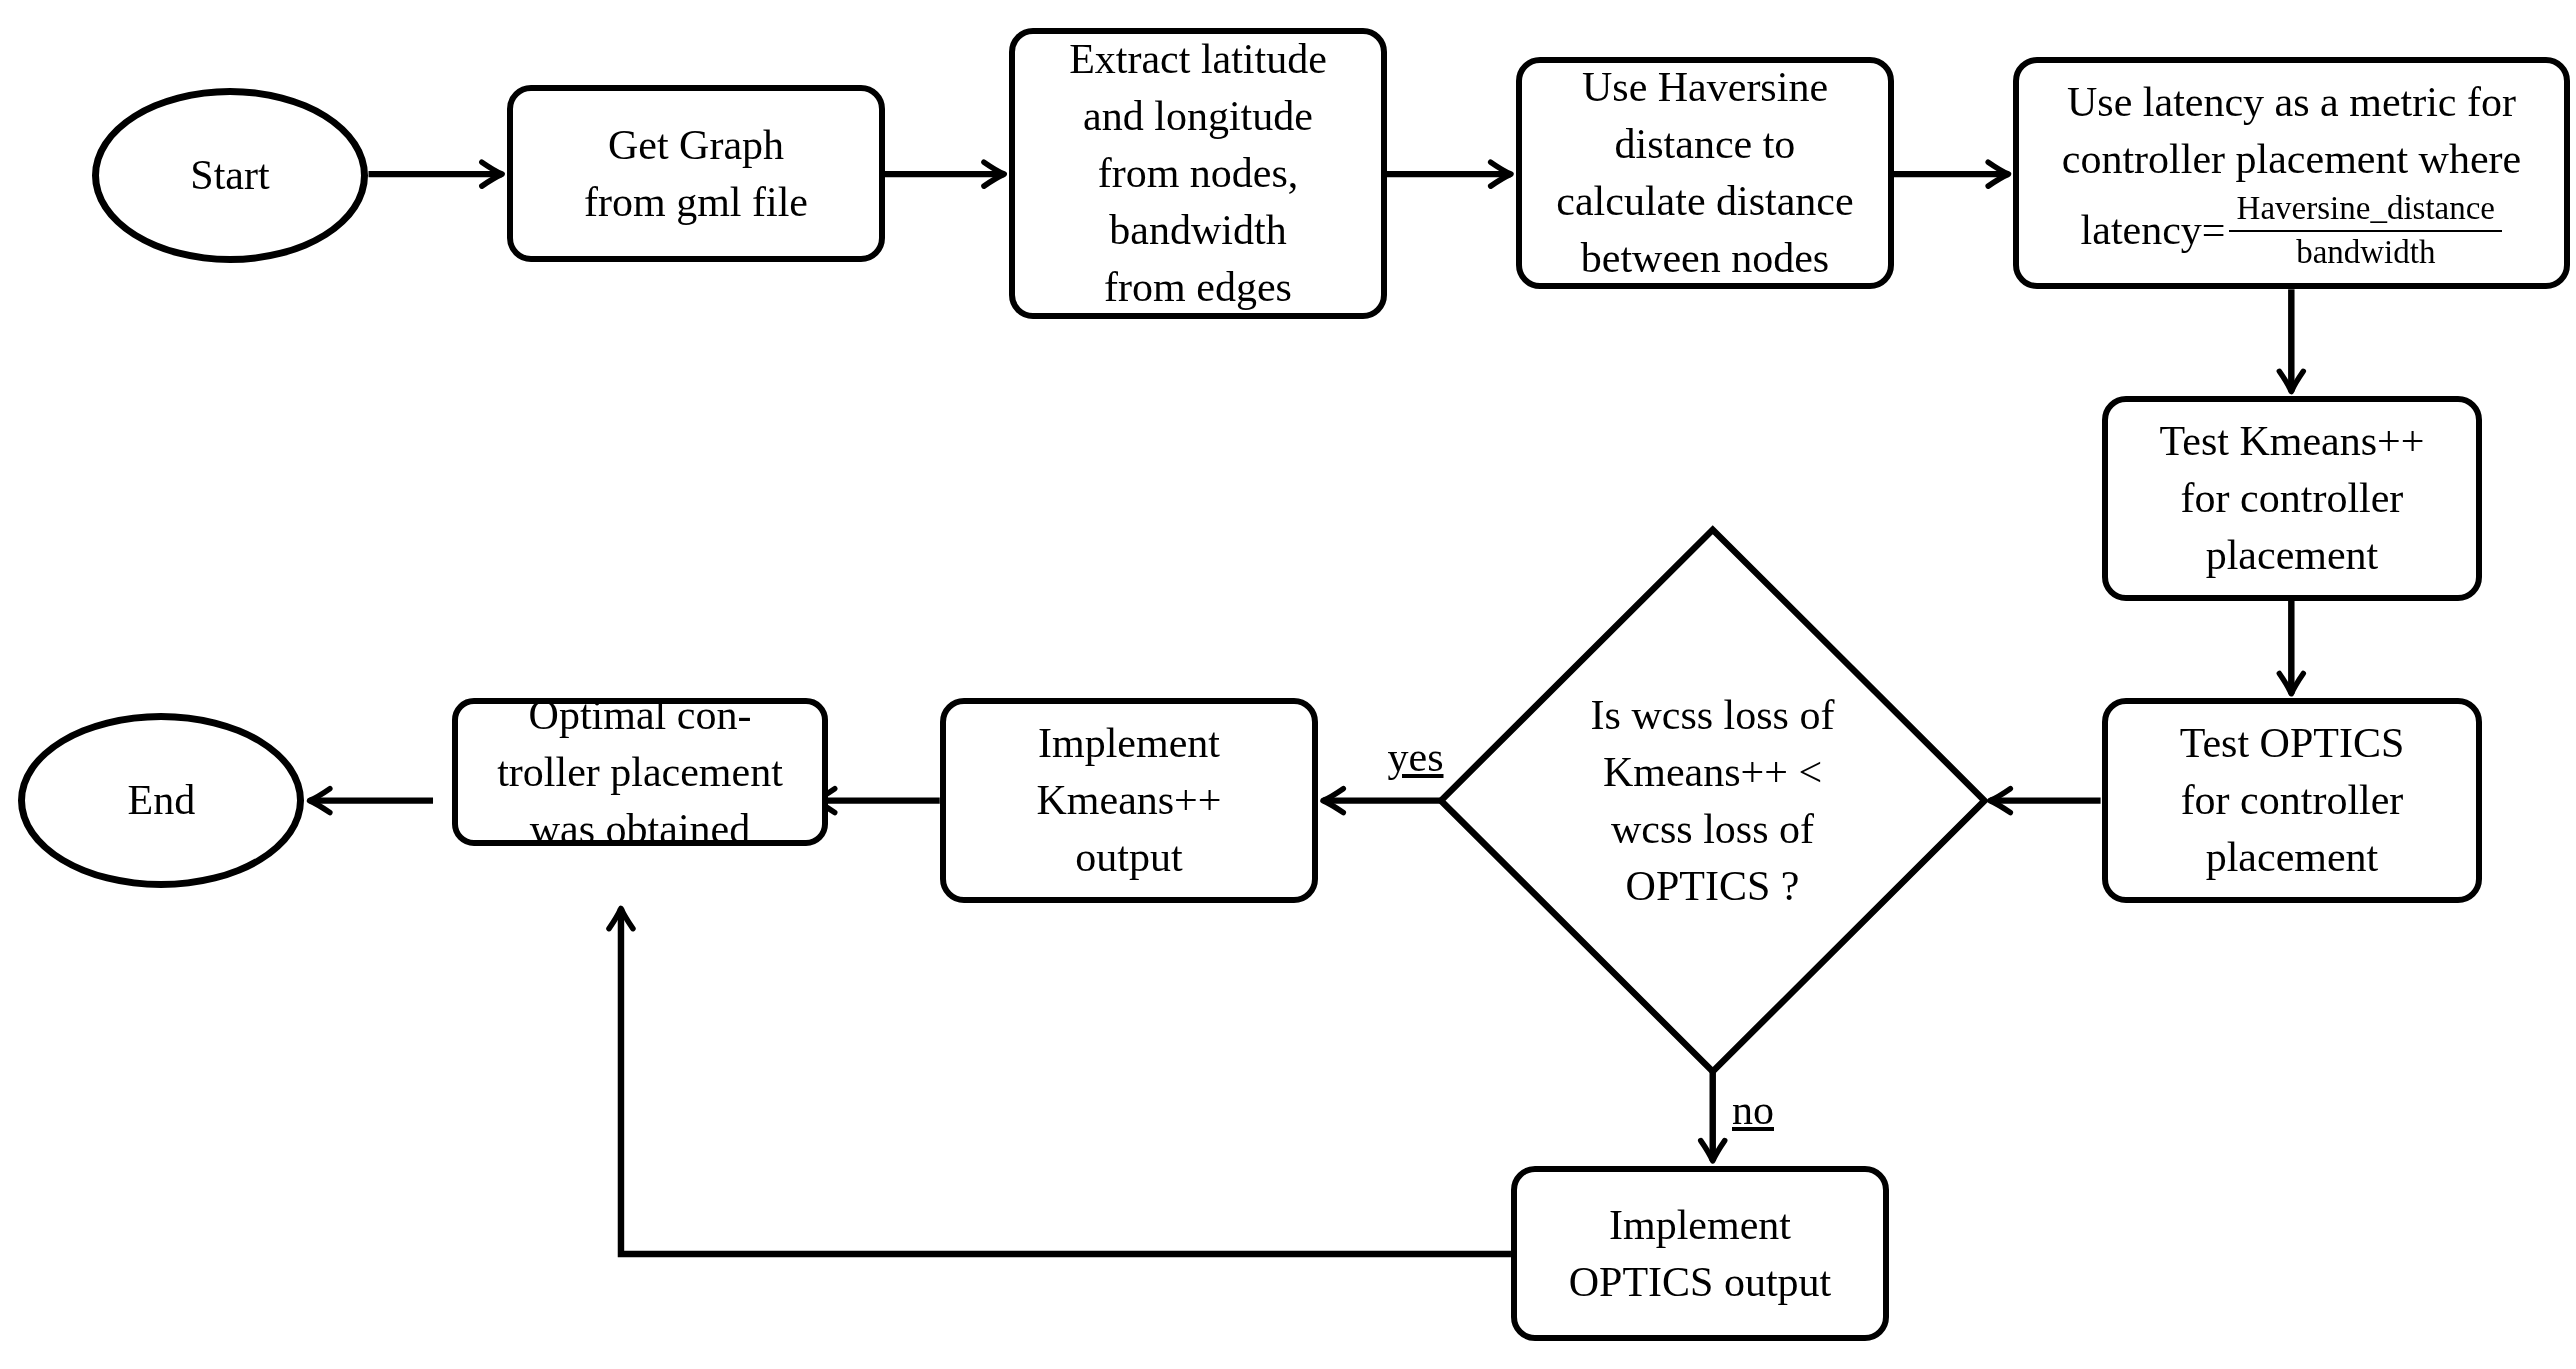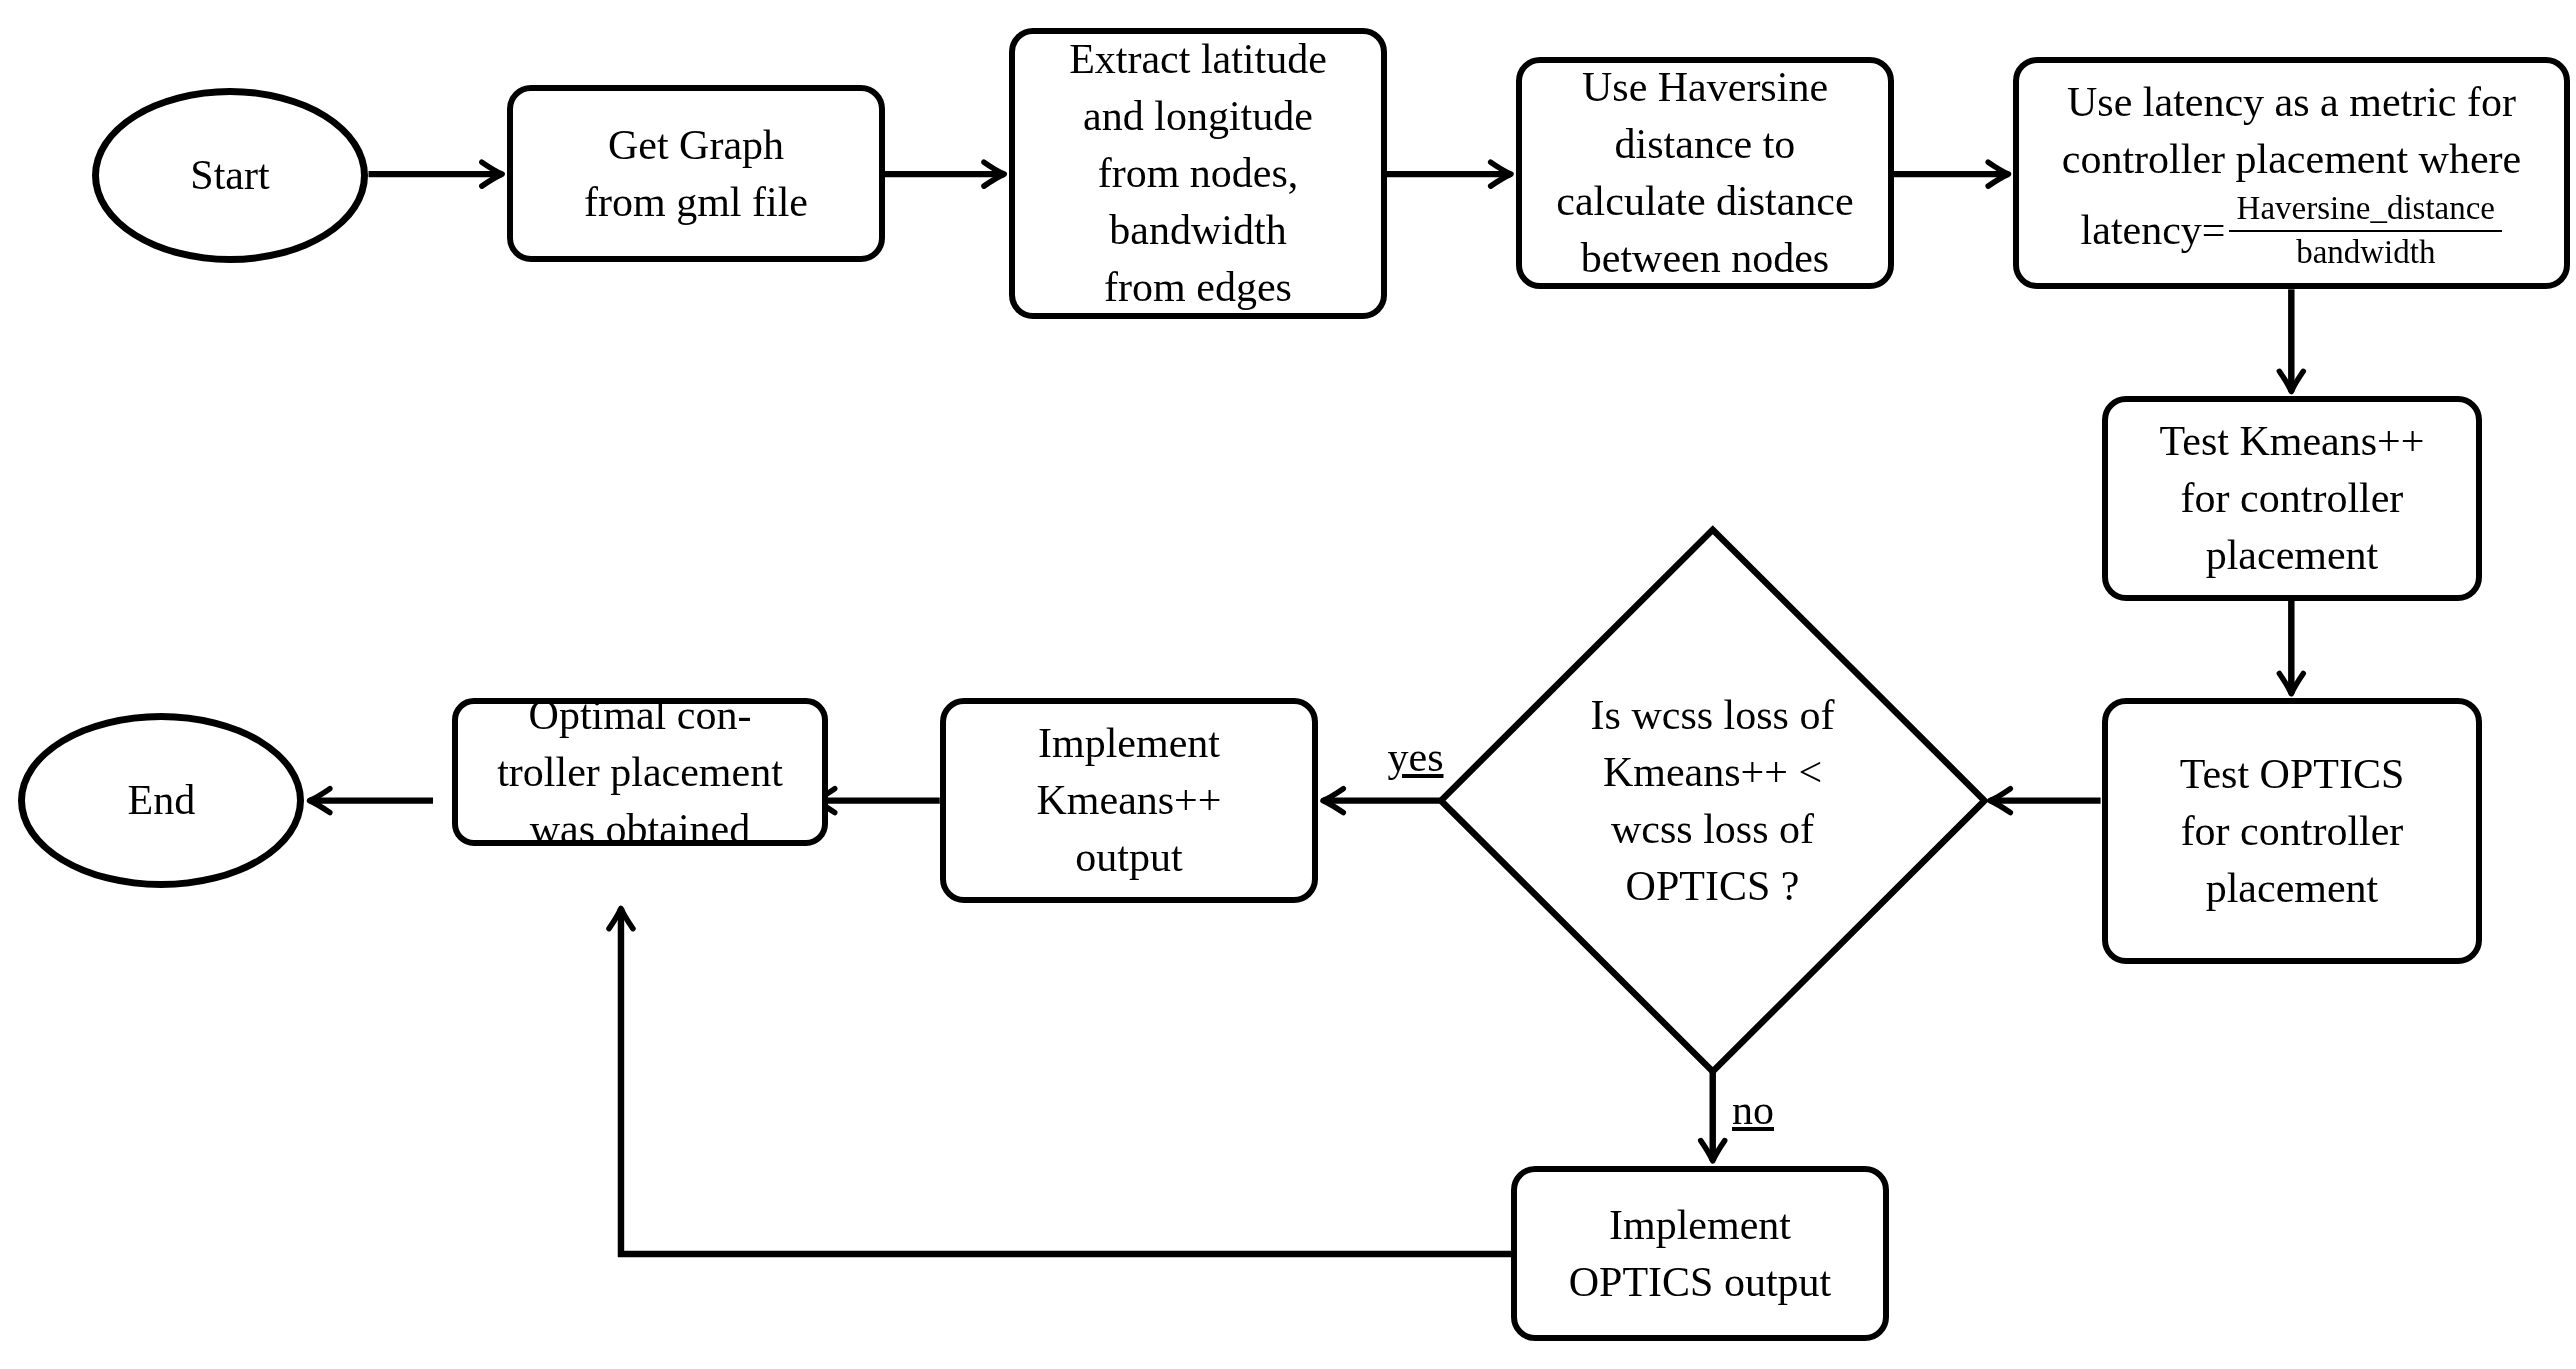--- a/index.html
+++ b/index.html
@@ -144,21 +144,21 @@
       </div>
     </div>
   </div>
 
   <div class="node box" style="left:2102px; top:396px; width:380px; height:205px;">
     <span class="label">Test Kmeans++
 for controller
 placement</span>
   </div>
 
-  <div class="node box" style="left:2102px; top:698px; width:380px; height:266px;">
+  <div class="node box" style="left:2102px; top:698px; width:380px; height:205px;">
     <span class="label">Test OPTICS
 for controller
 placement</span>
   </div>
 
   <div class="diamond-label" style="left:1482px; top:683px; width:461px; height:236px;">
     <span class="label">Is wcss loss of
 Kmeans++ &lt;
 wcss loss of
 OPTICS ?</span>

